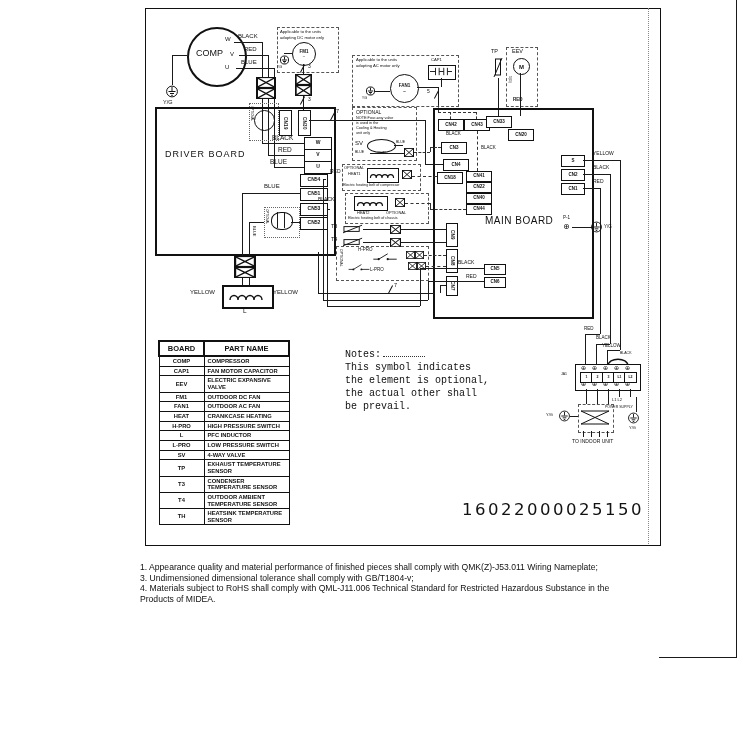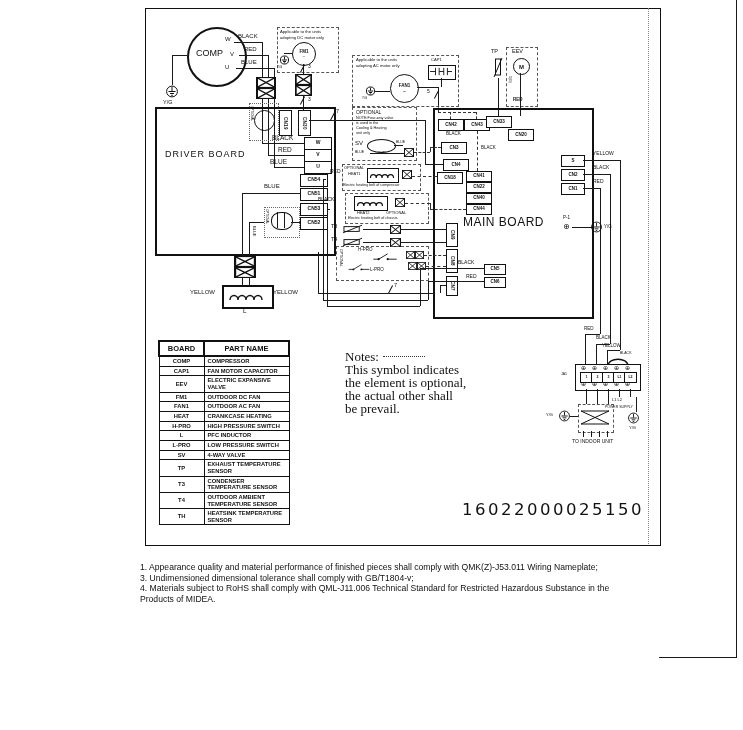--- a/index.html
+++ b/index.html
@@ -17,21 +17,21 @@
   .vb{position:absolute;border:1px solid #111;background:#fff;writing-mode:vertical-rl;text-align:center;font-weight:700;font-size:4.5px;letter-spacing:.3px}
   .circ{position:absolute;border:2px solid #111;border-radius:50%;background:#fff;display:flex;flex-direction:column;align-items:center;justify-content:center;text-align:center}
   .brd2{position:absolute;border:2px solid #111;background:transparent}
   .sl{position:absolute;width:9px;height:1px;background:#111;transform:rotate(-62deg)}
   .scr{position:absolute;font-family:"DejaVu Sans",sans-serif;font-size:6px;line-height:1;color:#111}
   .ptable{position:absolute;left:158px;top:340px;border-collapse:collapse;background:#fff}
   .ptable th{border:2px solid #111;font-size:7.5px;padding:2px 2px;font-family:"Liberation Sans",sans-serif}
   .ptable td{border:1px solid #111;font-size:5.8px;font-weight:700;padding:1px 3px;line-height:1.15}
   .ptable td:first-child{width:38px;text-align:center}
   .ptable td:last-child{width:78px;text-align:left}
-  .notes{font-family:Liberation Serif, serif;font-size:13px}
+  .notes{font-family:Liberation Mono, monospace;font-size:10px}
   .tech{position:absolute;left:140px;top:562px;width:502px}
   .tech .tt{text-align:center;font-size:12.5px;margin-bottom:3px}
   .tech .ti{font-size:8.6px;line-height:1.25}
 </style>
 </head>
 <body>
 
 <div id="page">
 
   <div class="a" style="left:145px;top:8px;width:514px;height:536px;border:1px solid #111"></div>
@@ -203,21 +203,21 @@
   <div class="db" style="left:506px;top:47px;width:30px;height:58px"></div>
   <span class="lbl" style="left:512px;top:49px;font-size:5.5px">EEV</span>
   <div class="circ" style="left:513px;top:58px;width:15px;height:15px;border-width:1.2px">
     <span style="font-size:6px;font-weight:700">M</span>
   </div>
   <span class="vlbl" style="left:507px;top:76px;font-size:3.5px">5(G)</span>
   <div class="v" style="left:520px;top:73px;height:43px"></div>
   <span class="lbl" style="left:513px;top:98px;font-size:4.5px;font-weight:700">RED</span>
 
   <div class="brd2" style="left:433px;top:108px;width:157px;height:207px;border-width:2.5px"></div>
-  <span class="lbl" style="left:463px;top:216px;font-size:12px;letter-spacing:.5px">MAIN BOARD</span>
+  <span class="lbl" style="left:485px;top:216px;font-size:10px;letter-spacing:.5px">MAIN BOARD</span>
   <div class="bx" style="left:438px;top:119px;width:24px;height:10px;font-size:4.5px">CN42</div>
   <div class="bx" style="left:464px;top:119px;width:24px;height:10px;font-size:4.5px">CN43</div>
   <span class="lbl" style="left:446px;top:132px;font-size:4.5px">BLACK</span>
   <div class="bx" style="left:486px;top:116px;width:24px;height:10px;font-size:4.5px">CN33</div>
   <div class="bx" style="left:508px;top:129px;width:24px;height:10px;font-size:4.5px">CN20</div>
   <div class="dv" style="left:477px;top:131px;height:40px"></div>
   <span class="lbl" style="left:481px;top:146px;font-size:4.5px">BLACK</span>
   <div class="bx" style="left:441px;top:142px;width:24px;height:10px;font-size:4.5px">CN3</div>
   <div class="bx" style="left:443px;top:159px;width:24px;height:10px;font-size:4.5px">CN4</div>
   <div class="bx" style="left:437px;top:172px;width:24px;height:10px;font-size:4.5px">CN18</div>

